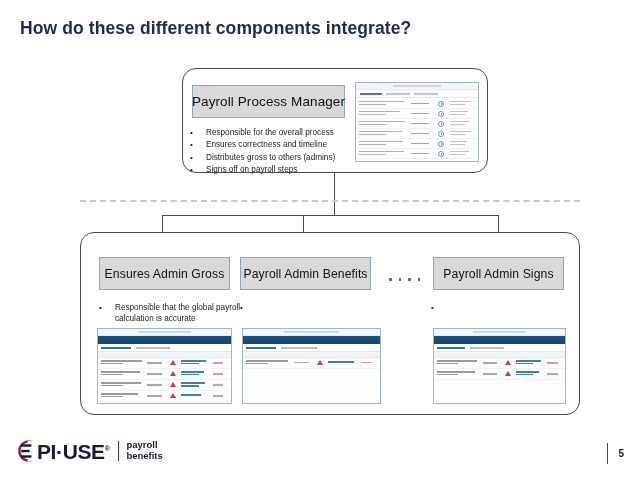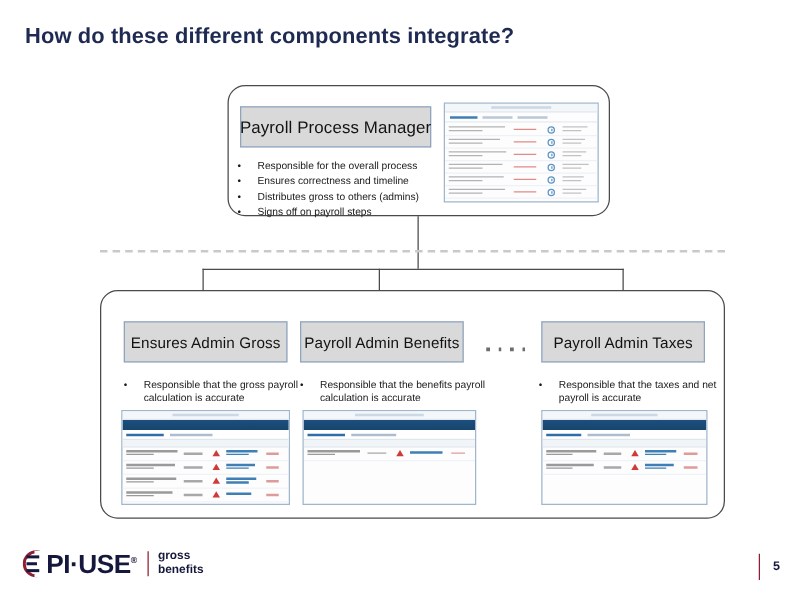--- a/index.html
+++ b/index.html
@@ -407,21 +407,21 @@
 <div class="vline" style="left:162px; top:215px; height:40px;"></div>
 <div class="vline" style="left:303px; top:215px; height:40px;"></div>
 <div class="vline" style="left:498px; top:215px; height:40px;"></div>
 
 <div class="outer-box" style="left:80px; top:232px; width:500px; height:183px;"></div>
 
 <div class="role-chip small" style="left:99px; top:257px; width:131px; height:33px;">Ensures Admin Gross</div>
 <div class="bullets" style="left:99px; top:302px; width:148px;">
   <div class="b-row">
     <span class="b-dot">•</span>
-    <span class="b-txt">Responsible that the gross payroll calculation is accurate</span>
+    <span class="b-txt">Responsible that the global payroll calculation is accurate</span>
   </div>
 </div>
 <div class="thumb dark" style="left:97px; top:328px; width:135px; height:76px;">
   <div class="t-topbar">
       <i></i>
     </div>
   <div class="t-head"></div>
   <div class="t-subtabs">
     <i style="width:30px;"></i>
       <i class="dim" style="width:34px;"></i>
@@ -503,21 +503,20 @@
           <i></i>
         </span>
     </div>
   </div>
 </div>
 
 <div class="role-chip small" style="left:240px; top:257px; width:131px; height:33px;">Payroll Admin Benefits</div>
 <div class="bullets" style="left:240px; top:302px; width:150px;">
   <div class="b-row">
     <span class="b-dot">•</span>
-    <span class="b-txt">Responsible that the benefits payroll calculation is accurate</span>
   </div>
 </div>
 <div class="thumb dark" style="left:242px; top:328px; width:139px; height:76px;">
   <div class="t-topbar">
       <i></i>
     </div>
   <div class="t-head"></div>
   <div class="t-subtabs">
     <i style="width:30px;"></i>
       <i class="dim" style="width:36px;"></i>
@@ -545,25 +544,24 @@
   </div>
 </div>
 
 <div class="ellipsis-dots" style="left:389px; top:278px;">
   <span></span>
   <span></span>
   <span></span>
   <span></span>
 </div>
 
-<div class="role-chip small" style="left:433px; top:257px; width:131px; height:33px;">Payroll Admin Taxes</div>
+<div class="role-chip small" style="left:433px; top:257px; width:131px; height:33px;">Payroll Admin Signs</div>
 <div class="bullets" style="left:431px; top:302px; width:150px;">
   <div class="b-row">
     <span class="b-dot">•</span>
-    <span class="b-txt">Responsible that the taxes and net payroll is accurate</span>
   </div>
 </div>
 <div class="thumb dark" style="left:433px; top:328px; width:133px; height:76px;">
   <div class="t-topbar">
       <i></i>
     </div>
   <div class="t-head"></div>
   <div class="t-subtabs">
     <i style="width:28px;"></i>
       <i class="dim" style="width:34px;"></i>
@@ -619,21 +617,21 @@
       <rect x="3.2" y="4.3" width="10.2" height="2.4" fill="#15173c"></rect>
       <rect x="3.2" y="9.8" width="8.4" height="2.4" fill="#15173c"></rect>
       <rect x="3.2" y="15.3" width="10.2" height="2.4" fill="#15173c"></rect>
     </svg>
   </span>
   <span class="logo-word">
     <span>PI·USE</span><span class="logo-reg">®</span>
   </span>
   <span class="logo-div"></span>
   <span class="logo-tag">
-    <span>gross</span><br>
+    <span>payroll</span><br>
     <span>benefits</span>
   </span>
 </div>
 
 <div class="page-num-wrap">
   <span class="page-bar"></span>
   <span class="page-num">5</span>
 </div>
 
 </body></html>

